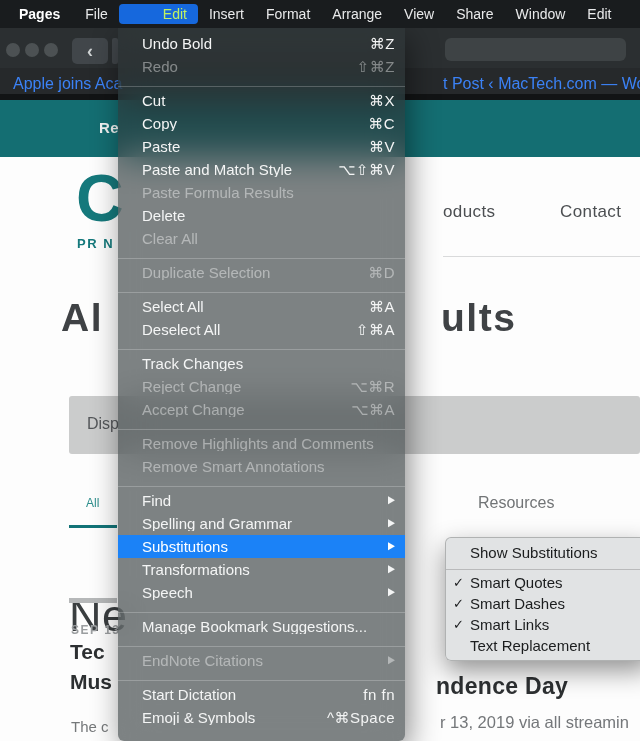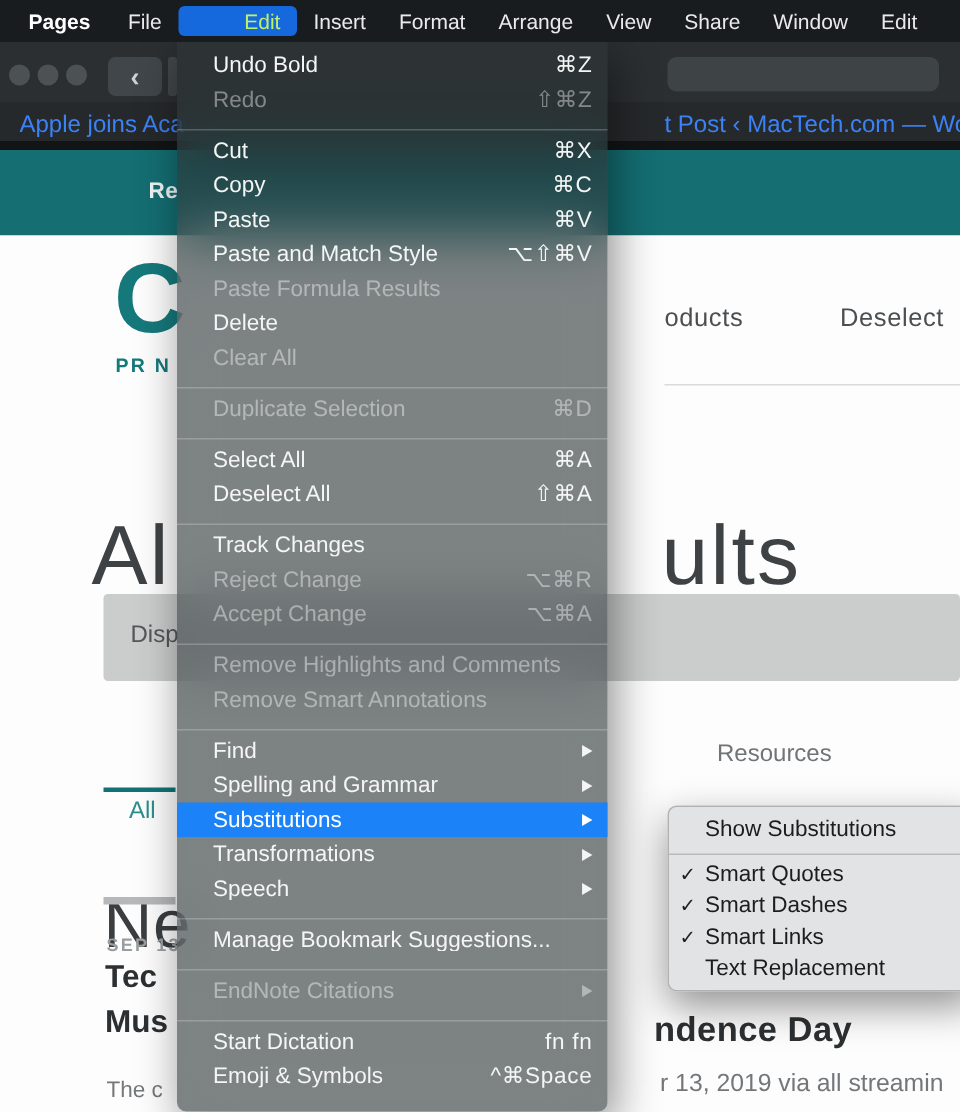--- a/index.html
+++ b/index.html
@@ -43,26 +43,26 @@
   
   .teal-band{position:absolute;left:0;top:100px;width:640px;height:57px;background:var(--teal);z-index:1;}
   .band-link{position:absolute;left:99px;top:19px;color:#f2f4f4;font-size:15px;font-weight:bold;letter-spacing:.3px;}
   .page{position:absolute;left:0;top:157px;width:640px;height:584px;background:#fdfdfd;z-index:1;}
   .logo-c{position:absolute;left:76px;top:8px;font-size:66px;font-weight:bold;color:var(--logo-teal);line-height:1;letter-spacing:1px;}
   .logo-sub{position:absolute;left:77px;top:79px;font-size:13px;font-weight:bold;color:var(--logo-teal);letter-spacing:1.5px;}
   .nav-item{position:absolute;top:45px;font-size:17px;color:#4c4f52;letter-spacing:.4px;}
   .nav-products{left:443px;}
   .nav-contact{left:560px;}
   .nav-rule{position:absolute;left:443px;top:99px;width:197px;height:1px;background:#d9dadb;}
-  .h1-frag{position:absolute;top:141px;font-size:56px;font-weight:400;color:#3f4245;letter-spacing:1.5px;line-height:1;margin-top:44px;}
+  .h1-frag{position:absolute;top:141px;font-size:39px;font-weight:700;color:#3f4245;letter-spacing:1.5px;line-height:1;}
   .h1-left{left:61px;}
   .h1-right{left:441px;}
   .filter-box{position:absolute;left:69px;top:239px;width:571px;height:58px;background:#cbcccc;border-radius:3px;}
   .filter-label{position:absolute;left:18px;top:19px;font-size:16px;color:#54575a;}
-  .tab-all{position:absolute;left:86px;top:339px;font-size:16px;color:var(--tab-teal);margin-top:36px;}
+  .tab-all{position:absolute;left:86px;top:339px;font-size:12px;color:var(--tab-teal);}
   .tab-underline{position:absolute;left:69px;top:368px;width:48px;height:3px;background:var(--underline-teal);}
   .tab-resources{position:absolute;left:478px;top:337px;font-size:16px;color:#717476;text-align:right;}
   .news-h{position:absolute;left:69px;top:396px;font-size:45px;color:#3a3e40;letter-spacing:.5px;line-height:1;margin-top:40px;}
   .news-bar{position:absolute;left:69px;top:441px;width:48px;height:5px;background:#b6b8b9;}
   .art-date{position:absolute;left:71px;top:466px;font-size:12px;font-weight:bold;color:#9b9ea0;letter-spacing:1.5px;}
   .art-t1{position:absolute;left:70px;top:483px;font-size:21px;font-weight:bold;color:#2d3032;}
   .art-t2{position:absolute;left:70px;top:513px;font-size:21px;font-weight:bold;color:#2d3032;}
   .art-ex-left{position:absolute;left:71px;top:561px;font-size:15px;color:#75787a;}
   .art-title-right{position:absolute;left:436px;top:516px;font-size:23px;font-weight:bold;color:#2d3032;letter-spacing:.3px;white-space:nowrap;}
   .art-ex-right{position:absolute;left:440px;top:556px;font-size:16.5px;color:#74777a;white-space:nowrap;}
@@ -144,21 +144,21 @@
 
 <div class="teal-band">
   <span class="band-link">Re</span>
 </div>
 
 <div class="page">
   <span class="logo-c">C</span>
   <span class="logo-sub">PR N</span>
 
   <span class="nav-item nav-products">oducts</span>
-  <span class="nav-item nav-contact">Deselect</span>
+  <span class="nav-item nav-contact">Contact</span>
   <span class="nav-rule"></span>
 
   <span class="h1-frag h1-left">Al</span>
   <span class="h1-frag h1-right">ults</span>
 
   <span class="filter-box">
     <span class="filter-label">Disp</span>
   </span>
 
   <span class="tab-all">All</span>

